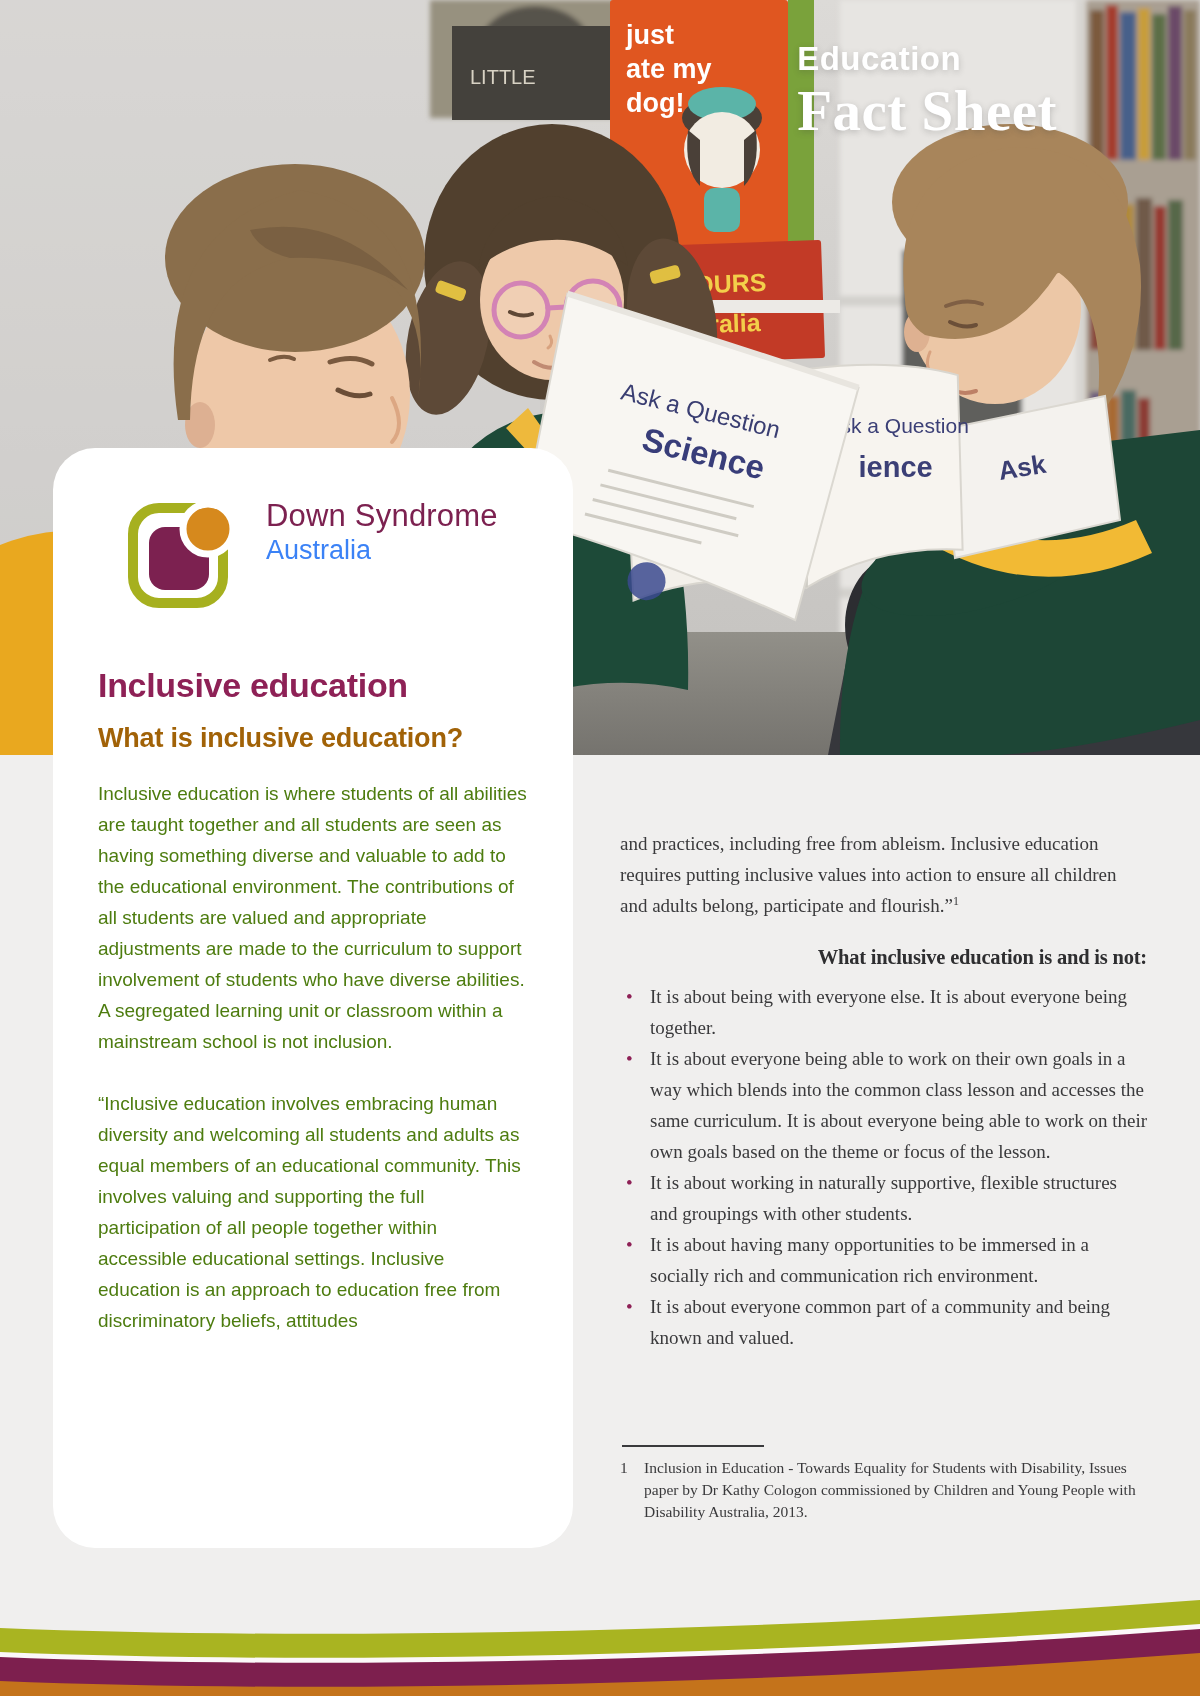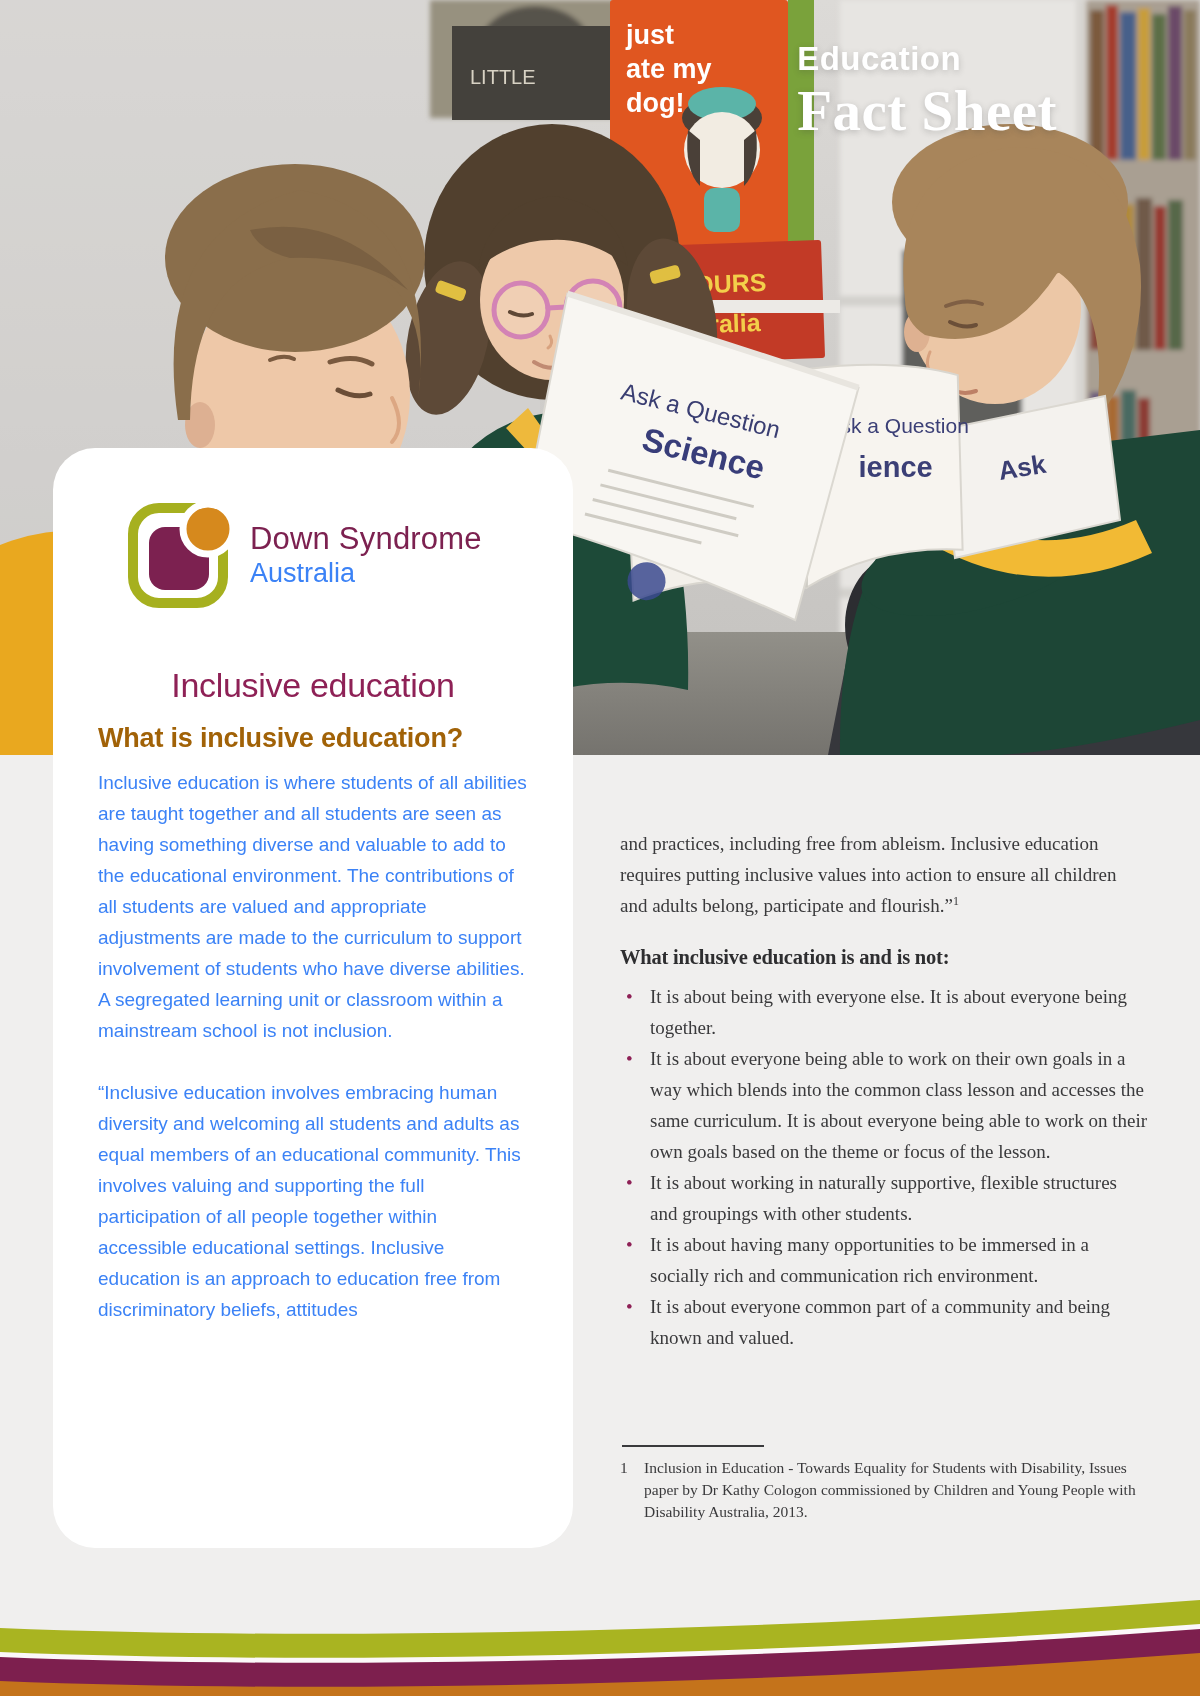--- a/index.html
+++ b/index.html
@@ -11,35 +11,35 @@
   .photo svg{display:block;}
   .hdr{position:absolute;top:42px;right:143px;text-align:left;color:#ffffff;
        text-shadow:0 2px 6px rgba(60,60,60,.25);line-height:1.05;}
   .hdr .kicker{font-size:33px;font-weight:700;letter-spacing:.5px;}
   .hdr .title{font-size:57px;font-weight:800;letter-spacing:.5px;margin-top:4px;font-family:Liberation Serif, serif;}
 
   
   .card{position:absolute;left:53px;top:448px;width:520px;height:1100px;
         background:#ffffff;border-radius:42px;box-sizing:border-box;
         padding:50px 45px 0 45px;}
-  .logo-row{display:flex;align-items:center;gap:16px;margin-left:28px;}
+  .logo-row{display:flex;align-items:flex-start;gap:32px;margin-left:28px;}
   .logo-word .l1{font-size:31px;color:#7c2150;letter-spacing:.2px;}
   .logo-word .l2{font-size:27px;color:#3b82f6;margin-top:1px;}
-  .card h1{margin:54px 0 0 0;font-size:34px;font-weight:400;color:#8e2156;letter-spacing:-.3px;text-align:center;}
+  .card h1{margin:54px 0 0 0;font-size:34px;font-weight:700;color:#8e2156;letter-spacing:-.3px;}
   .intro{margin:30px 0 0 0;font-style:italic;font-size:18.5px;line-height:31px;color:#3a3a3c;}
   .card h2{margin:18px 0 0 0;font-size:27px;font-weight:800;color:#a16207;letter-spacing:-.2px;}
-  .body-p{margin:13px 0 0 0;font-size:19px;line-height:31px;color:#3b82f6;}
+  .body-p{margin:24px 0 0 0;font-size:19px;line-height:31px;color:#4d7c0f;}
   .body-p + .body-p{margin-top:31px;}
 
   
   .right-col{position:absolute;left:620px;top:828px;width:527px;color:#3a3a3c;
              font-size:19px;line-height:31px;font-family:Liberation Serif, serif;}
   .right-col p{margin:0;}
   .right-col sup{font-size:12px;vertical-align:super;line-height:0;}
-  .right-col h3{margin:21px 0 0 0;font-size:20.5px;font-weight:800;color:#2e2e30;letter-spacing:-.2px;}
+  .right-col h3{margin:21px 0 0 0;font-size:20.5px;font-weight:800;color:#2e2e30;letter-spacing:-.2px;text-align:right;}
   ul.blist{list-style:none;margin:8px 0 0 0;padding:0;}
   ul.blist li{display:grid;grid-template-columns:30px 1fr;align-items:start;}
   ul.blist .dot{color:#8e2156;padding-left:6px;font-size:19px;}
   .foot-rule{width:142px;border:0;border-top:2.5px solid #3a3a3c;margin:92px 0 10px 2px;}
   .footnote{display:grid;grid-template-columns:24px 1fr;font-size:15.5px;line-height:22px;color:#3a3a3c;}
 
   
   .waves{position:absolute;left:0;bottom:0;width:1200px;height:170px;}
 
   

